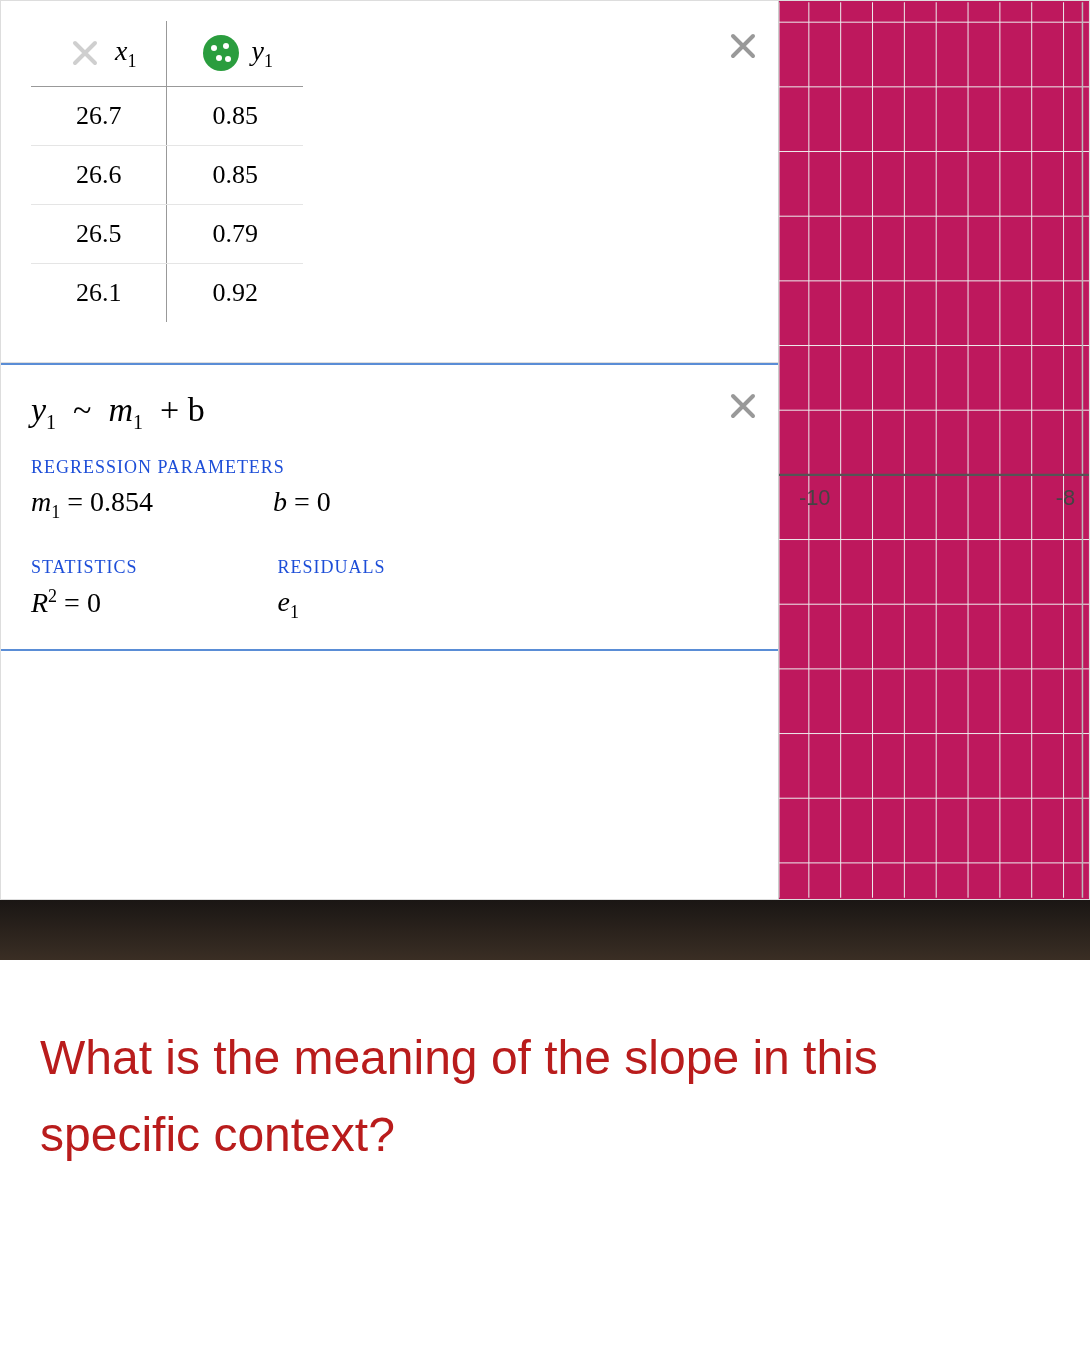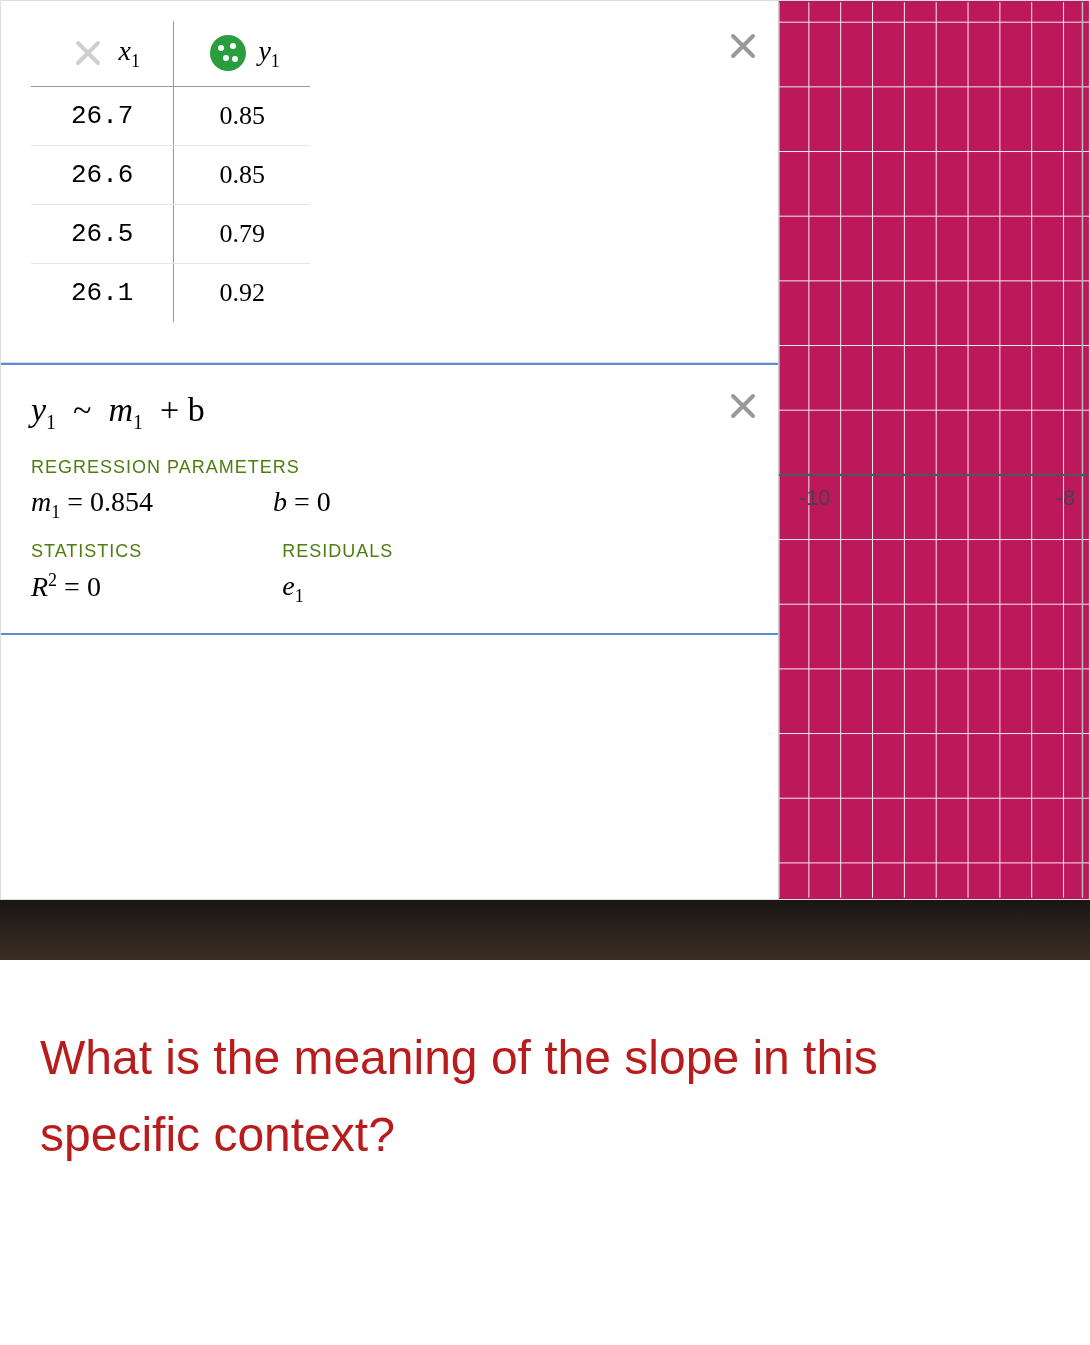--- a/index.html
+++ b/index.html
@@ -54,21 +54,20 @@
   }
   .data-table td {
     padding: 14px 40px;
     text-align: center;
     font-family: Georgia, serif;
     font-size: 26px;
     border-bottom: 1px solid #e5e5e5;
   }
   .data-table td:first-child {
     border-right: 1px solid #999;
-    font-family: Liberation Mono, monospace;
   }
   .data-table tr:last-child td { border-bottom: none; }
   .toggle-icon {
     display: inline-flex;
     width: 36px; height: 36px;
     align-items: center; justify-content: center;
   }
   .toggle-icon.off svg { opacity: 0.35; }
   .toggle-icon.on {
     background: #2a9d3e;
@@ -90,25 +89,26 @@
     flex: 0 0 auto;
   }
   .formula-section .close-btn { top: 26px; right: 20px; }
   .formula {
     font-size: 34px;
     font-style: italic;
     margin-bottom: 24px;
   }
   .formula .sub { font-size: 20px; vertical-align: sub; font-style: normal;}
   .section-label {
-    font-family: Liberation Sans, sans-serif;
+    font-family: Liberation Serif, serif;
     font-size: 18px;
-    color: #4d7c0f;
+    color: #1d4ed8;
     letter-spacing: 1px;
     margin-bottom: 8px;
+    margin-top: 16px;
   }
   .param-row {
     display: flex;
     gap: 120px;
     font-size: 28px;
     font-style: italic;
     margin-bottom: 18px;
   }
   .param-row .sub { font-size: 18px; vertical-align: sub; font-style: normal;}
   .stats-row {

